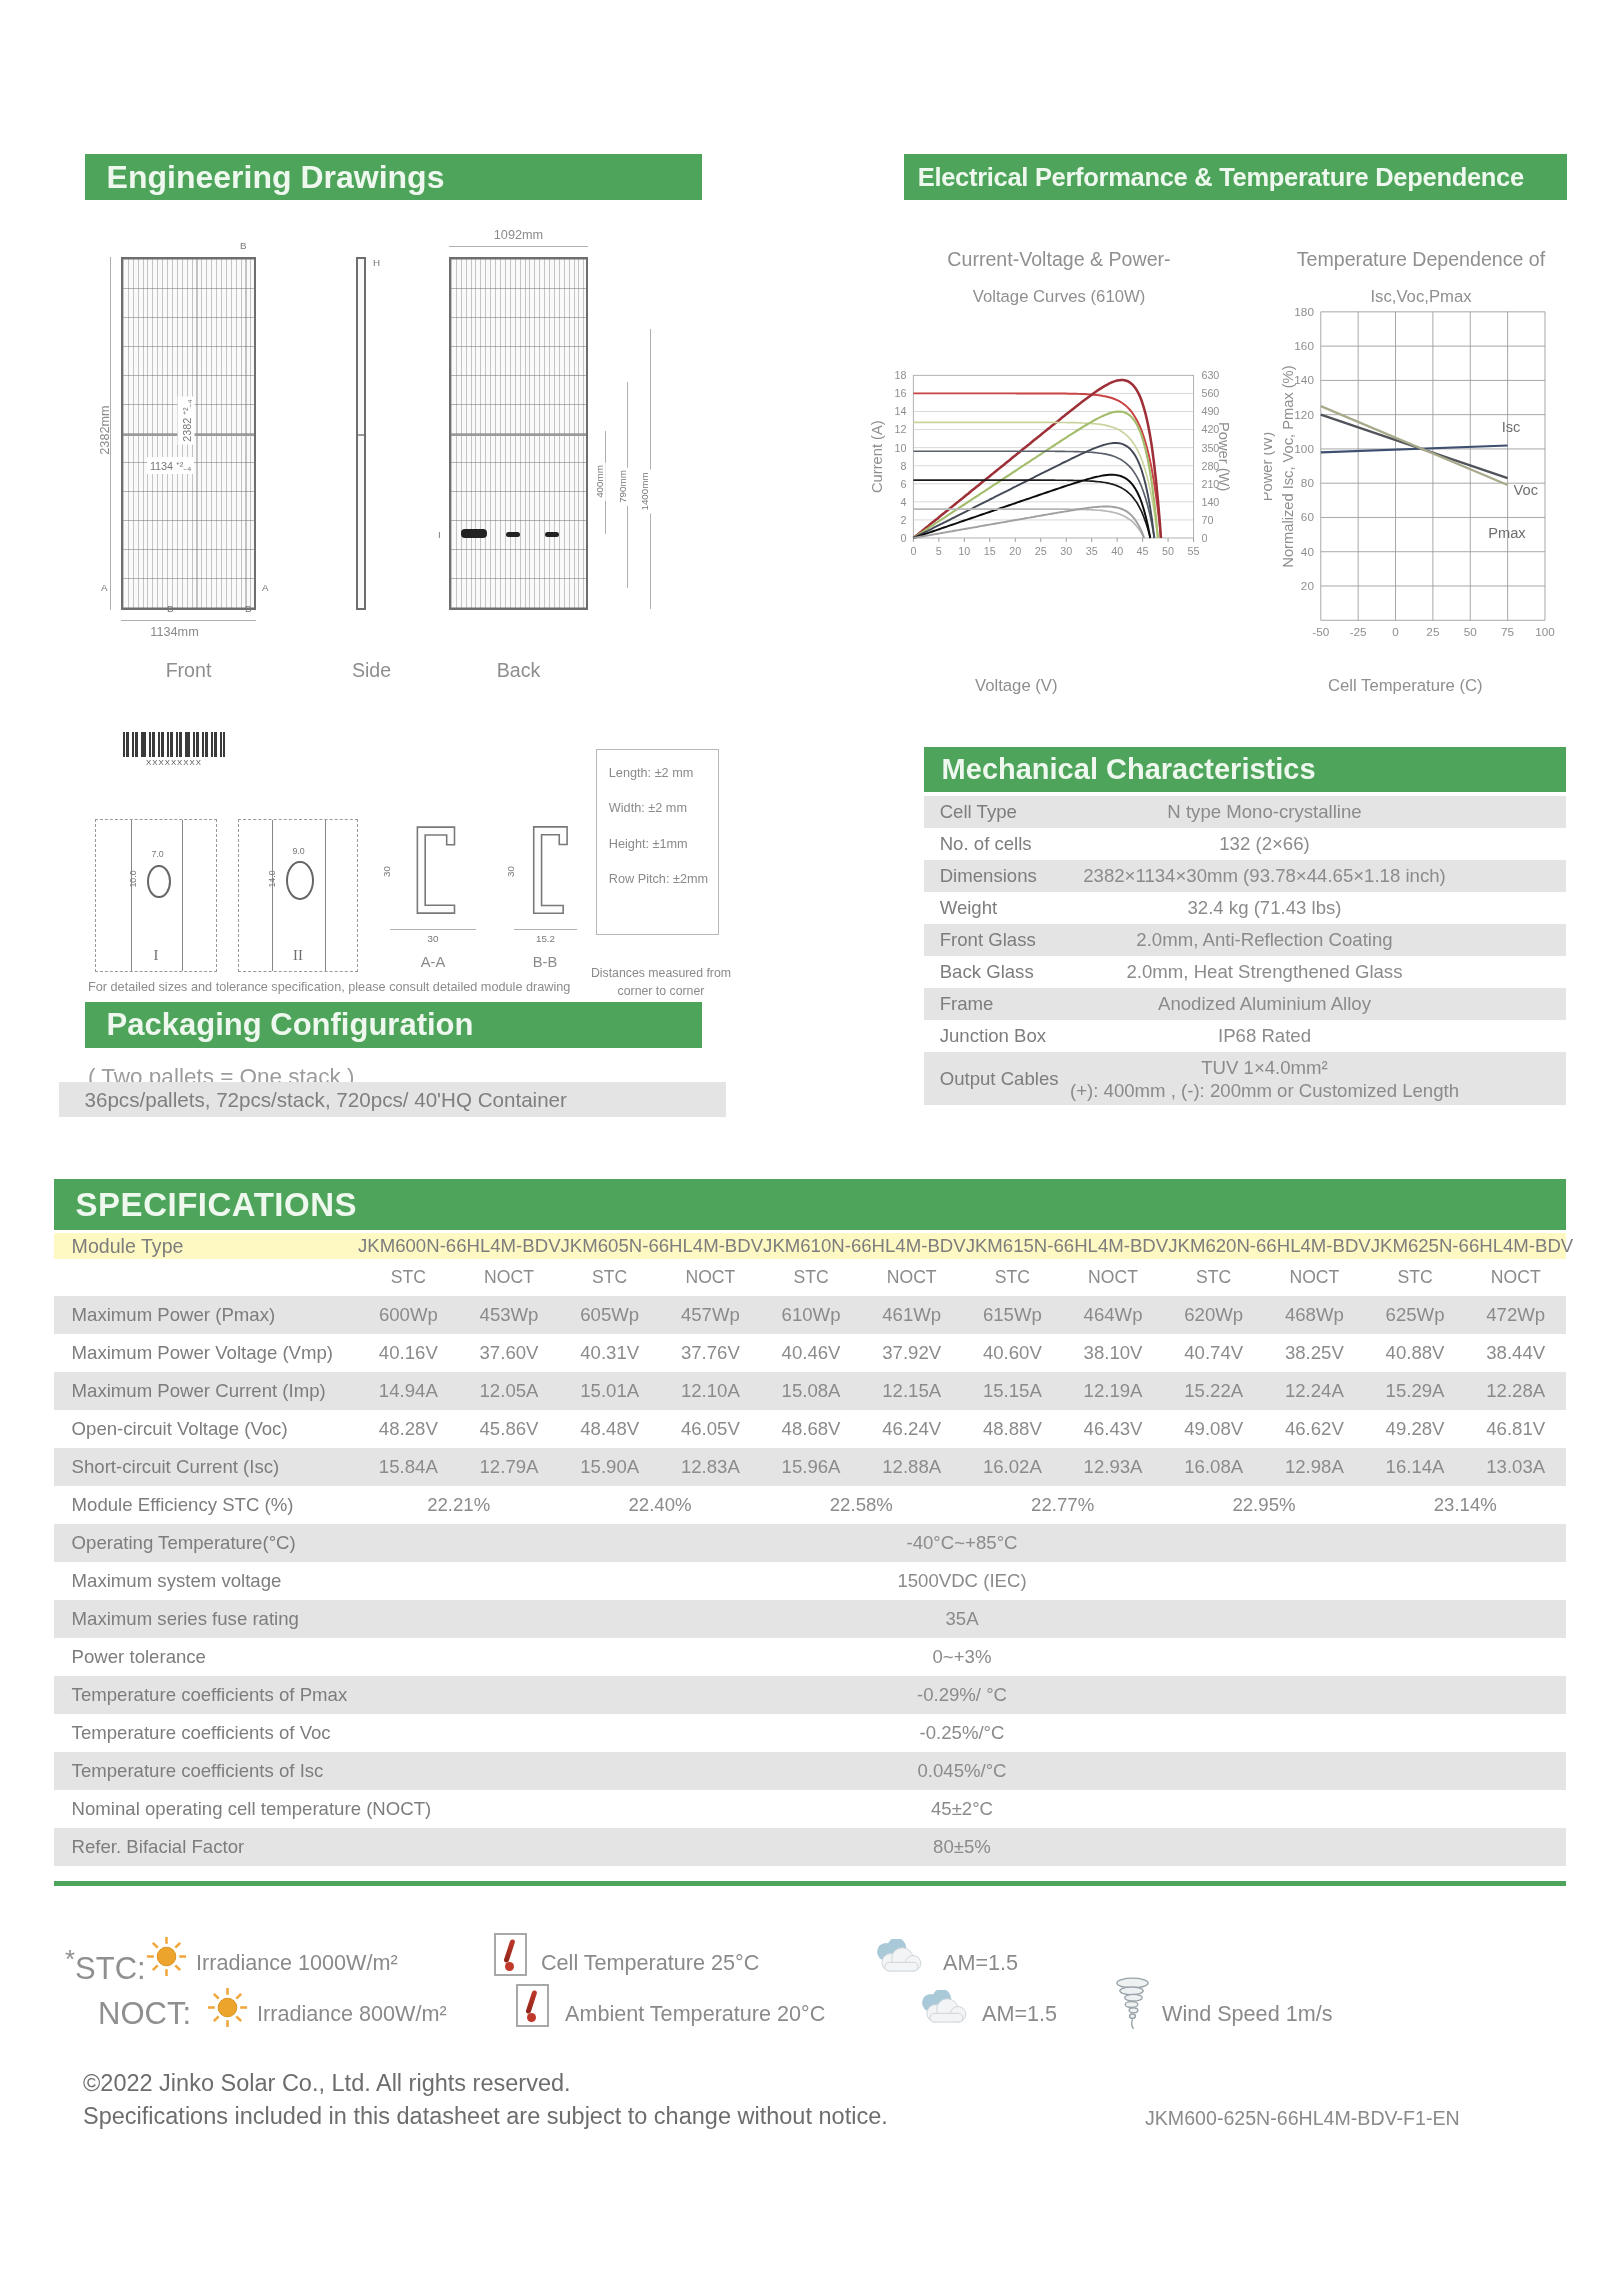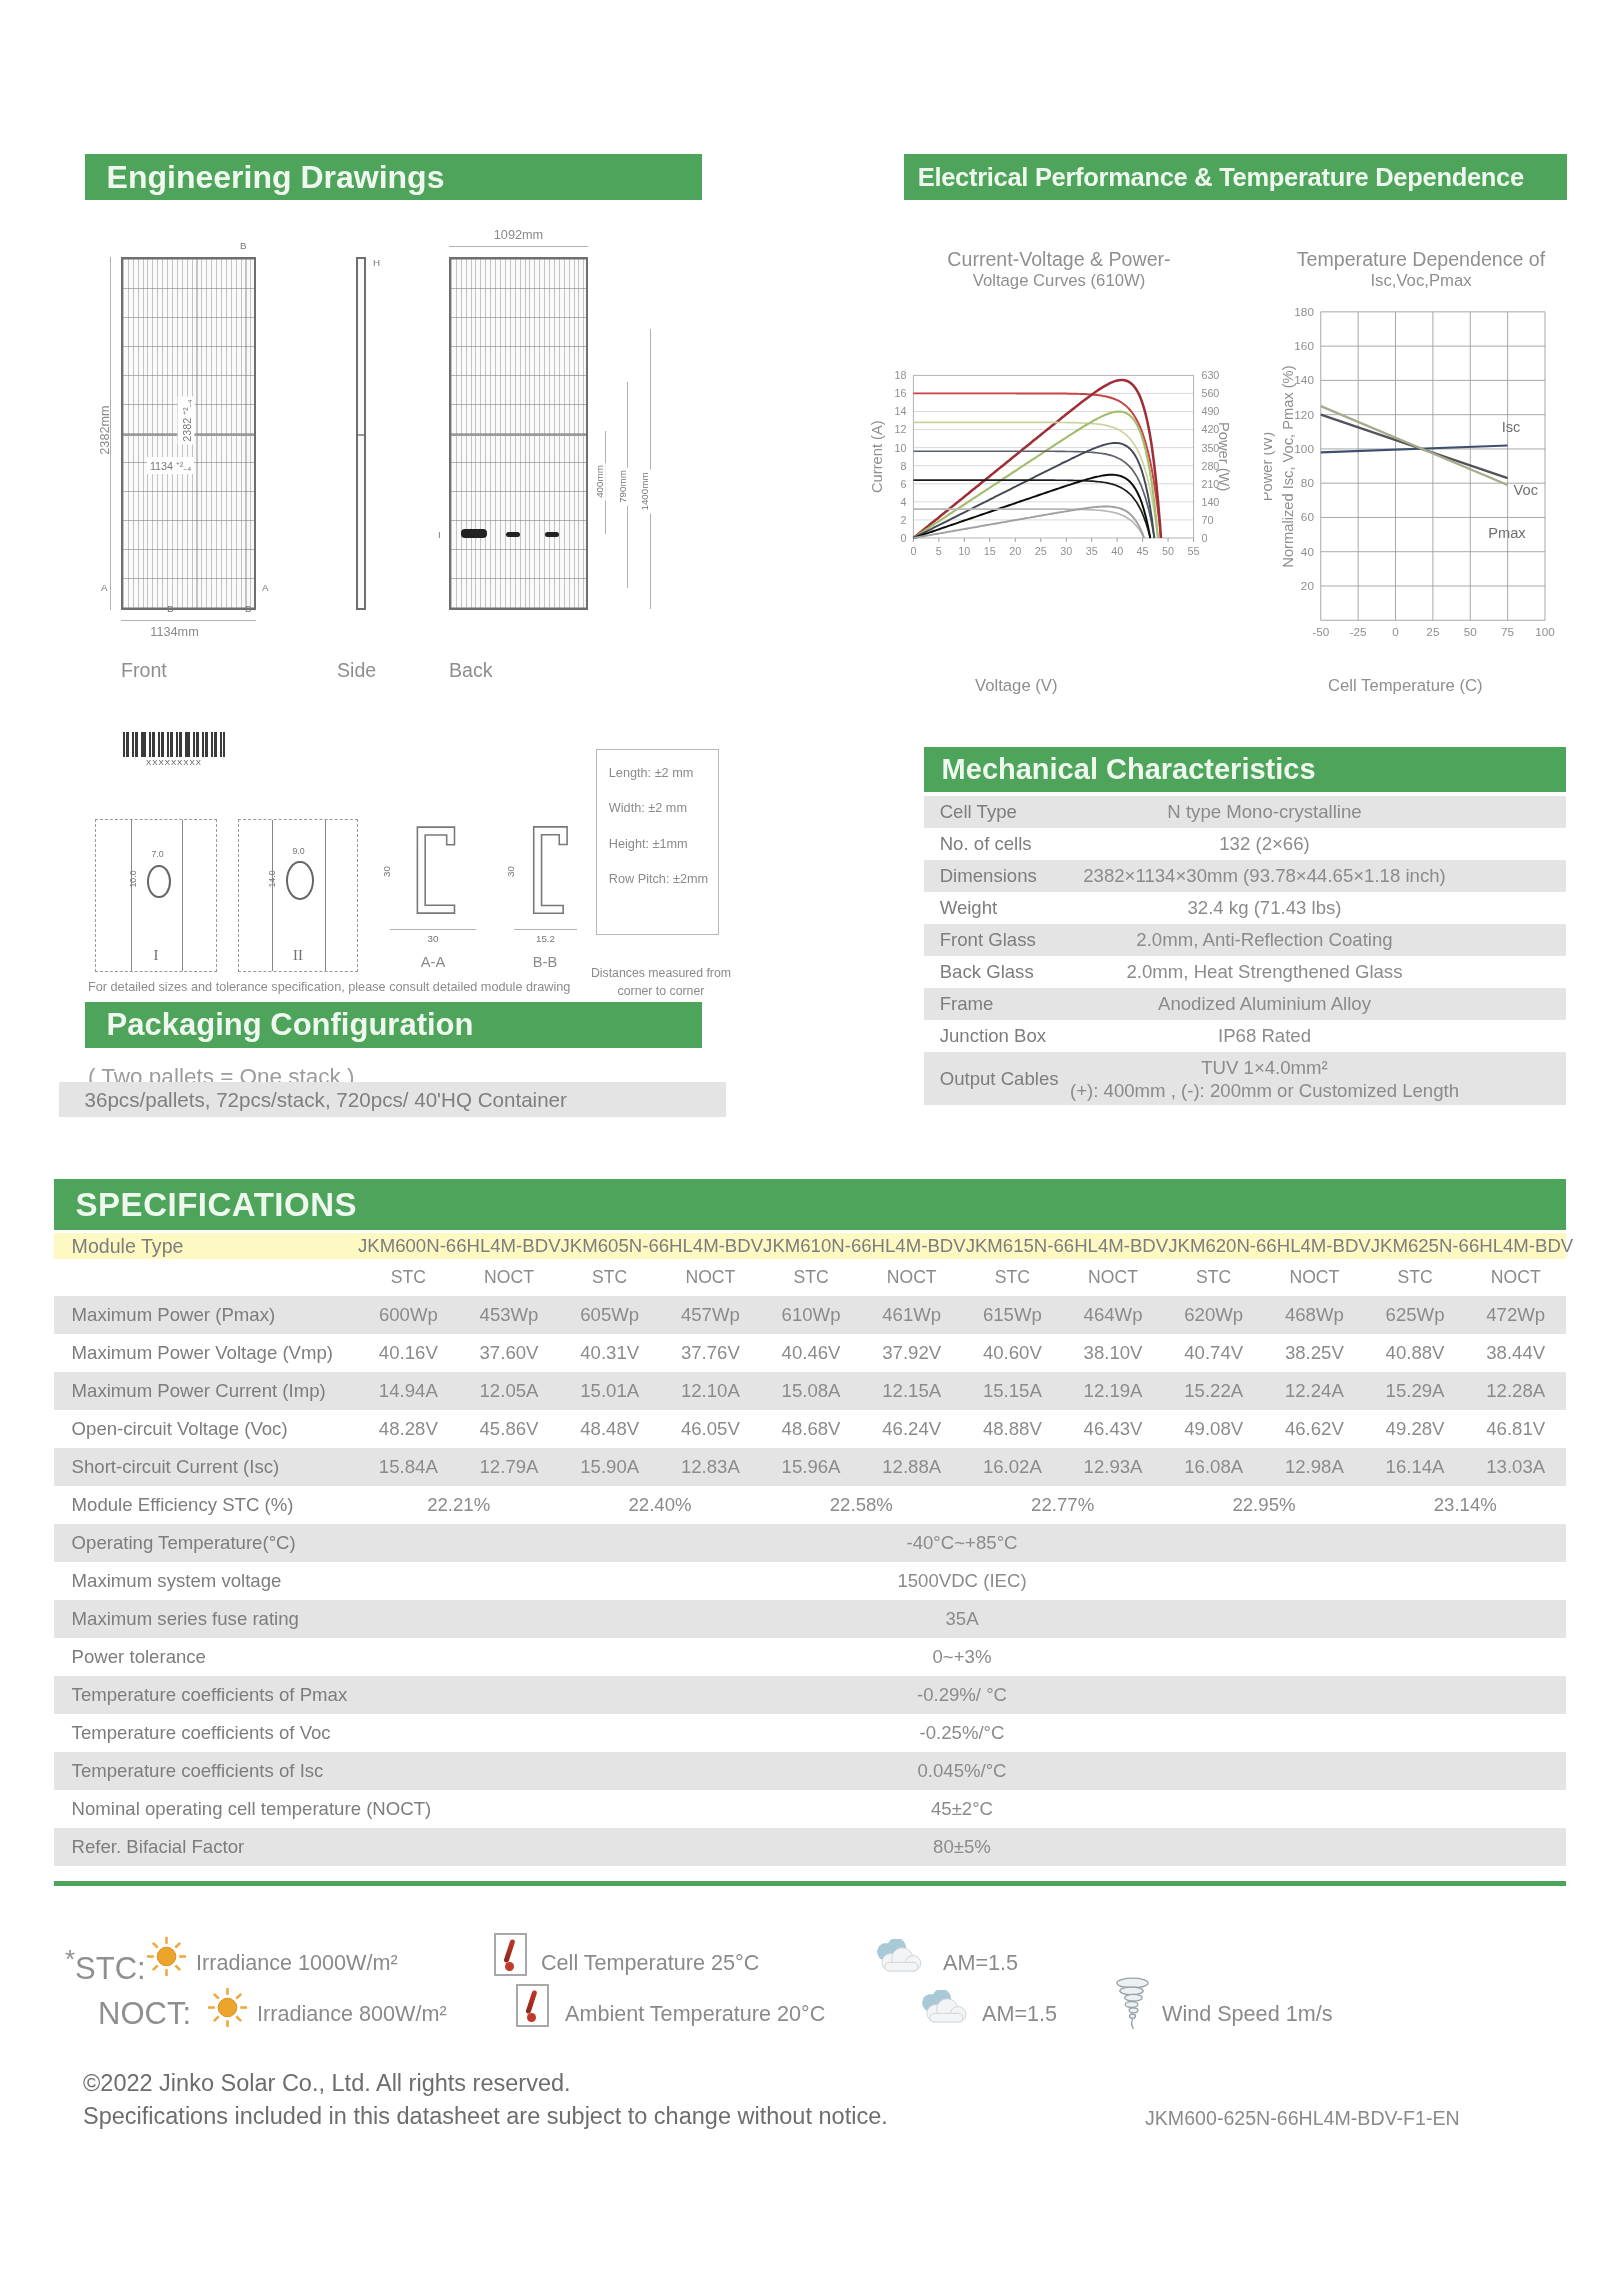--- a/index.html
+++ b/index.html
@@ -17,21 +17,21 @@
   .panel:before{content:"";position:absolute;left:0;right:0;top:50%;height:2px;background:#9a9a9a}
   #front-panel{left:121px;top:257px;width:135px;height:353px}
   #side-panel{left:356px;top:257px;width:9.8px;height:353px;background-image:none}
   #back-panel{left:449px;top:257px;width:139px;height:353px}
   .dimv{position:absolute;width:1px;background:#b0b0b0}
   .dimh{position:absolute;height:1px;background:#b0b0b0}
   .dimtext{position:absolute;color:#8a8a8a;font-size:12.7px;text-align:center}
   .rot{transform:rotate(-90deg)}
   .chip{position:absolute;background:#fff;font-size:10.8px;color:#777;padding:1px 2.9px;white-space:nowrap}
   .marker{position:absolute;font-size:9.8px;color:#777}
-  .viewlabel{position:absolute;top:659px;font-size:19.6px;color:#8e8e8e;text-align:left}
+  .viewlabel{position:absolute;top:659px;font-size:19.6px;color:#8e8e8e;text-align:center}
   .jblob{position:absolute;background:#222;border-radius:3.9px}
   
   #barcode{position:absolute;left:123px;top:732px;width:102px;height:24.5px;
     background:repeating-linear-gradient(90deg,#3a3a3a 0 2px,#fff 2px 2.9px,#3a3a3a 2.9px 5.9px,#fff 5.9px 8.8px)}
   #barcode-text{position:absolute;left:123px;top:758px;width:102px;font-size:7.8px;letter-spacing:1px;color:#555;text-align:center}
   .detailbox{position:absolute;width:122px;height:153px;border:1px dashed #999;top:819px;box-sizing:border-box}
   .detailbox .edge{position:absolute;top:0;bottom:0;width:1px;background:#888}
   .oval{position:absolute;border:2px solid #666;border-radius:50%}
   .ddim{position:absolute;font-size:8.8px;color:#777;text-align:center}
   .romlabel{position:absolute;top:947px;font-size:14.7px;color:#6f6f6f;text-align:center;font-family:"Liberation Serif",serif}
@@ -62,21 +62,21 @@
   .srow.g{background:#e4e4e4}
   .slabel{position:absolute;left:17.6px;top:50%;transform:translateY(-50%);font-size:18.6px;color:#7d7d7d;white-space:nowrap}
   .sval{flex:1;display:flex;align-items:center;justify-content:center;font-size:18.6px;color:#8b8b8b}
   .cval{position:absolute;left:304px;right:0;top:50%;transform:translateY(-50%);text-align:center;font-size:18.6px;color:#8b8b8b}
   #green-line{position:absolute;left:54px;top:1881px;width:1512px;height:4.9px;background:#4fa45b}
   
   .ctitle{position:absolute;text-align:center;color:#8f8f8f}
   #iv-title{left:912px;top:248px;width:294px}
   #temp-title{left:1274px;top:248px;width:294px}
   .ctitle .l1{font-size:19.6px}
-  .ctitle .l2{font-size:16.7px;margin-top:0}
+  .ctitle .l2{font-size:16.7px;margin-top:16px}
   #iv-chart{position:absolute;left:870px;top:345px}
   #temp-chart{position:absolute;left:1264px;top:290px}
   svg text{font-family:"Liberation Sans",sans-serif}
   .ax-title{font-size:15px;fill:#8f8f8f}
   .xcap{position:absolute;top:676px;font-size:16.7px;color:#8f8f8f;text-align:left}
   #iv-xcap{left:975px;width:157px}
   #temp-xcap{left:1328px;width:211px}
   
   .flabel{position:absolute;font-size:31px;color:#8f8f8f}
   .fitem{position:absolute;font-size:21.6px;color:#8a8a8a}

